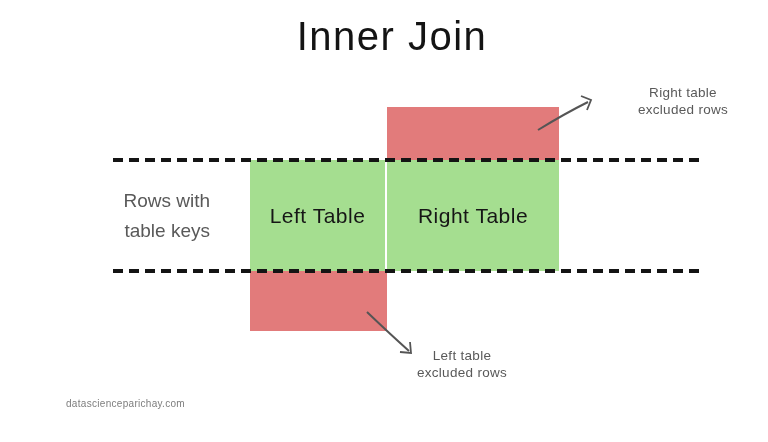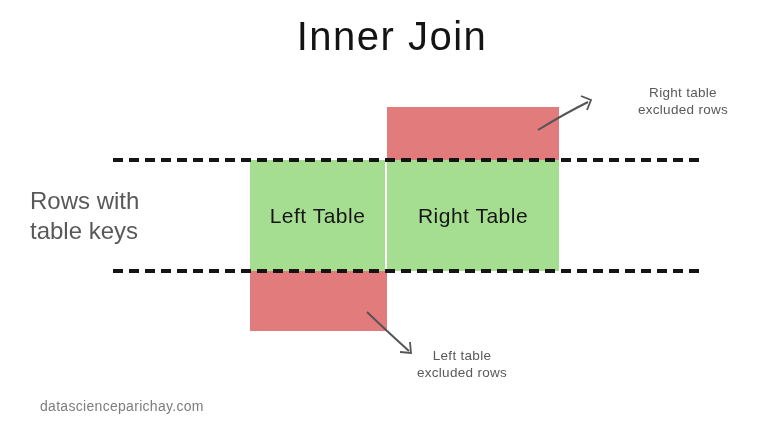--- a/index.html
+++ b/index.html
@@ -30,36 +30,36 @@
     color: #161616;
   }
 
   svg.overlay { position: absolute; left: 0; top: 0; pointer-events: none; }
   .dash-line { stroke: var(--line, #141414); stroke-width: 4; stroke-dasharray: 10 6; }
   .arrow-path { fill: none; stroke: var(--arrow, #555555); stroke-width: 2; }
   .arrow-head { fill: none; stroke: var(--arrow, #555555); stroke-width: 1.8; }
 
   .side-note {
     position: absolute; left: 30px; top: 186px; width: 180px;
-    text-align: left;
-    font-size: 24px; line-height: 30px;
+    text-align: right;
+    font-size: 19px; line-height: 30px;
     color: var(--annotation, #595959);
   }
   .note {
     position: absolute; text-align: center;
     font-size: 13.5px; line-height: 17px; letter-spacing: 0.3px;
     color: var(--annotation, #595959);
   }
   .note-right { left: 608px; top: 84px;  width: 150px; }
   .note-left  { left: 387px; top: 347px; width: 150px; }
   .note-line { display: block; }
 
   .watermark {
-    position: absolute; left: 40px; top: 398px;
-    font-size: 14px; letter-spacing: 0.3px;
+    position: absolute; left: 66px; top: 398px;
+    font-size: 10px; letter-spacing: 0.3px;
     color: var(--watermark, #7d7d7d);
   }
 </style>
 </head>
 <body>
 
 <div class="stage">
 
   <div class="title">Inner Join</div>
 

